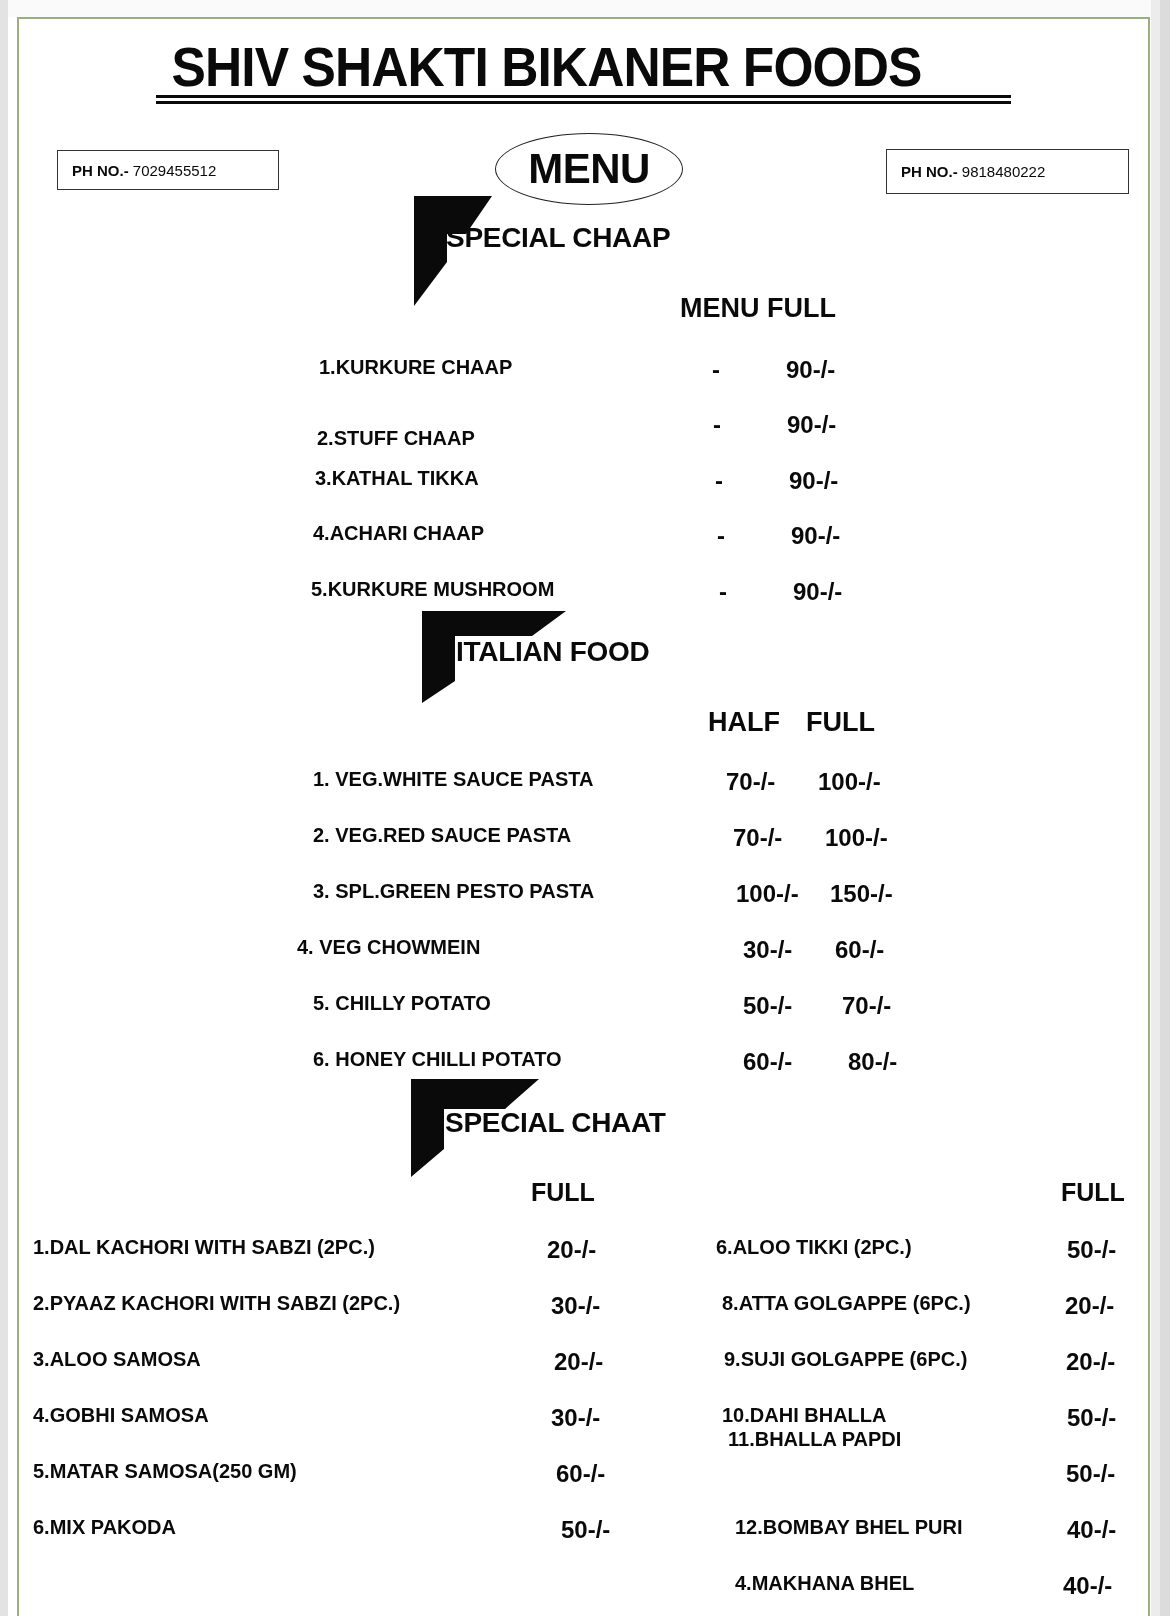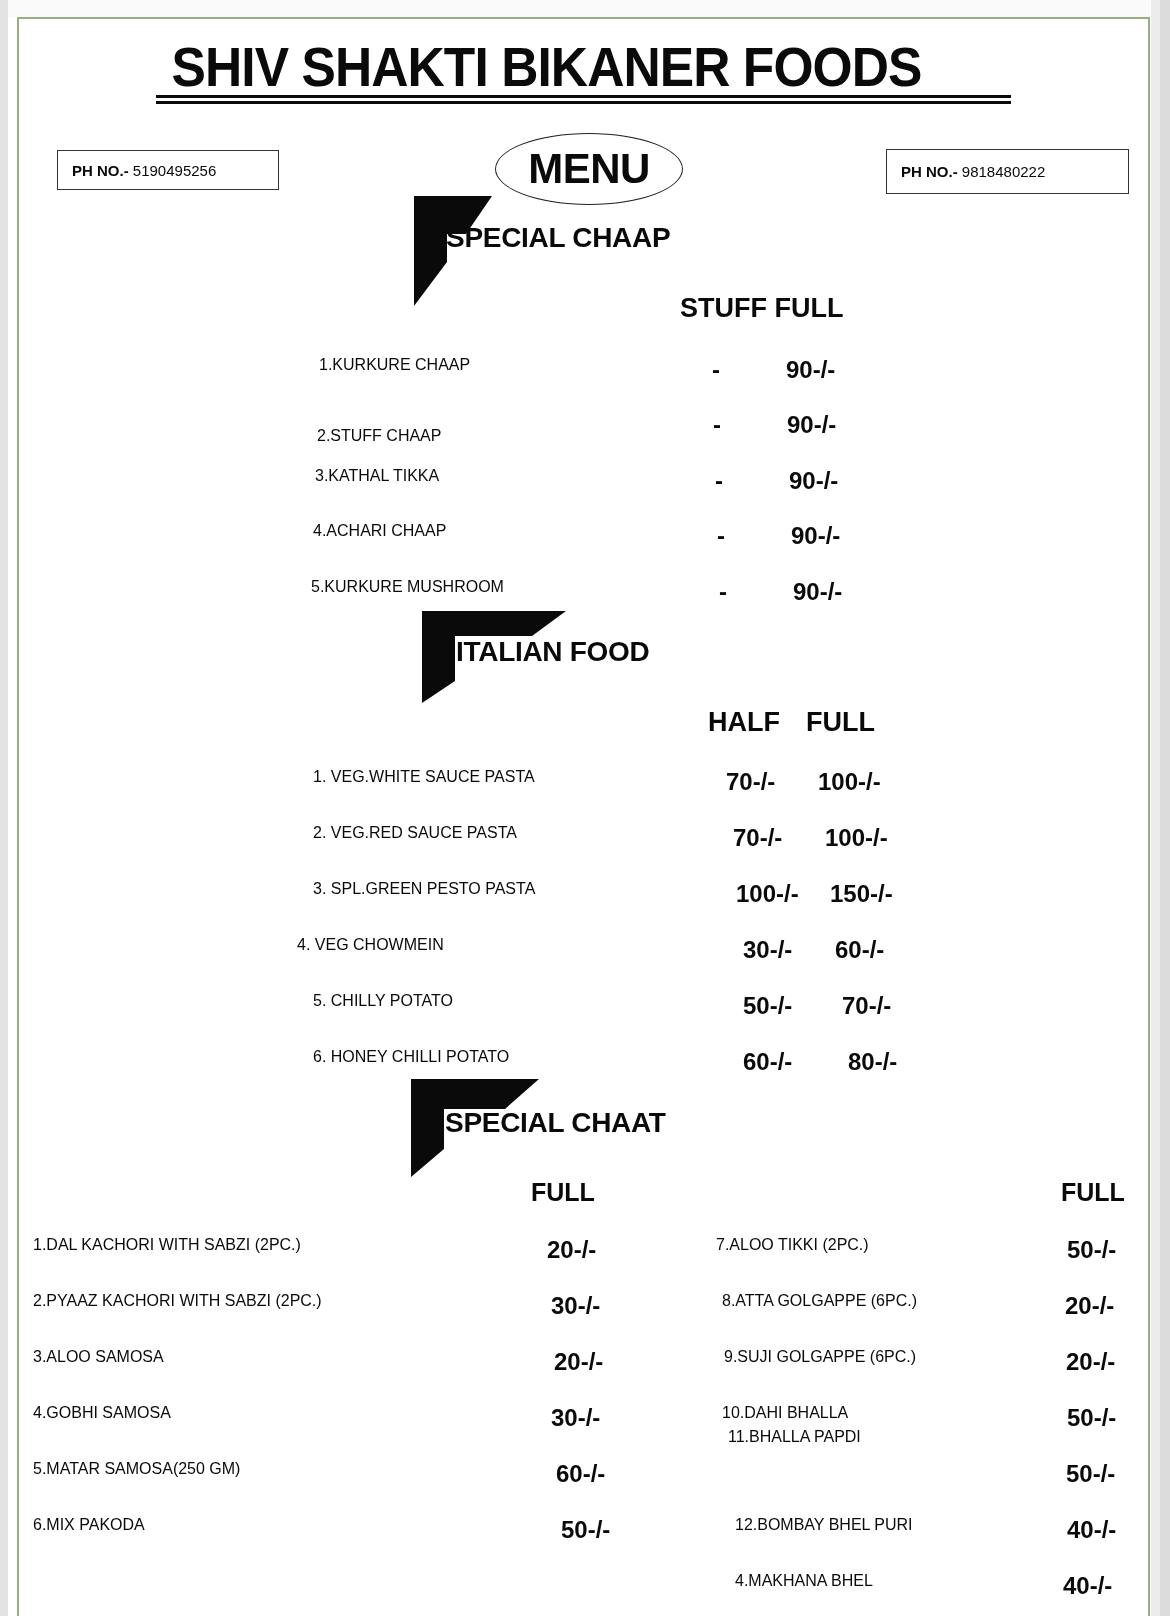--- a/index.html
+++ b/index.html
@@ -43,54 +43,54 @@
     }
 
     .ribbon { position: absolute; }
     .ribbon svg { display: block; }
 
     .section-title {
       position: absolute; font-weight: 700; font-size: 28px; white-space: nowrap; letter-spacing: -0.3px;
     }
     .col-head { position: absolute; font-weight: 700; font-size: 27px; white-space: nowrap; }
 
-    .item { position: absolute; font-weight: 400; font-size: 16px; white-space: nowrap; }
+    .item { position: absolute; font-weight: 700; font-size: 20px; white-space: nowrap; }
     .price { position: absolute; font-weight: 700; font-size: 24px; white-space: nowrap; }
   </style>
 </head>
 <body>
 
 <div class="frame-left"></div>
 <div class="frame-top"></div>
 <div class="frame-right"></div>
 <div class="frame-right-inner"></div>
 <div class="page-border"></div>
 
 <div class="title">SHIV SHAKTI BIKANER FOODS</div>
 <div class="title-underline-1"></div>
 <div class="title-underline-2"></div>
 
 <div class="phone-box phone-left">
-  <span class="lbl">PH NO.-</span>&nbsp;<span>5190495256</span>
+  <span class="lbl">PH NO.-</span>&nbsp;<span>7029455512</span>
 </div>
 <div class="phone-box phone-right">
   <span class="lbl">PH NO.-</span>&nbsp;<span>9818480222</span>
 </div>
 
 <div class="menu-oval">
   <span>MENU</span>
 </div>
 
 <div class="ribbon" style="left:414px; top:196px;">
   <svg width="80" height="110" viewBox="0 0 80 110">
     <polygon points="0,0 78,0 52,38 33,38 33,66 0,110" fill="#0a0a0a"></polygon>
   </svg>
 </div>
 <div class="section-title" style="left:446px; top:222px;">SPECIAL CHAAP</div>
-<div class="col-head" style="left:680px; top:293px;">STUFF FULL</div>
+<div class="col-head" style="left:680px; top:293px;">MENU FULL</div>
 
 <div class="item" style="left:319px; top:356px;">1.KURKURE CHAAP</div>
 <div class="price" style="left:712px; top:356px;">-</div>
 <div class="price" style="left:786px; top:356px;">90-/-</div>
 
 <div class="item" style="left:317px; top:411px;margin-top:16px;">2.STUFF CHAAP</div>
 <div class="price" style="left:713px; top:411px;">-</div>
 <div class="price" style="left:787px; top:411px;">90-/-</div>
 
 <div class="item" style="left:315px; top:467px;">3.KATHAL TIKKA</div>
@@ -158,21 +158,21 @@
 
 <div class="item" style="left:33px; top:1404px;">4.GOBHI SAMOSA</div>
 <div class="price" style="left:551px; top:1404px;">30-/-</div>
 
 <div class="item" style="left:33px; top:1460px;">5.MATAR SAMOSA(250 GM)</div>
 <div class="price" style="left:556px; top:1460px;">60-/-</div>
 
 <div class="item" style="left:33px; top:1516px;">6.MIX PAKODA</div>
 <div class="price" style="left:561px; top:1516px;">50-/-</div>
 
-<div class="item" style="left:716px; top:1236px;">7.ALOO TIKKI (2PC.)</div>
+<div class="item" style="left:716px; top:1236px;">6.ALOO TIKKI (2PC.)</div>
 <div class="price" style="left:1067px; top:1236px;">50-/-</div>
 
 <div class="item" style="left:722px; top:1292px;">8.ATTA GOLGAPPE (6PC.)</div>
 <div class="price" style="left:1065px; top:1292px;">20-/-</div>
 
 <div class="item" style="left:724px; top:1348px;">9.SUJI GOLGAPPE (6PC.)</div>
 <div class="price" style="left:1066px; top:1348px;">20-/-</div>
 
 <div class="item" style="left:722px; top:1404px;">10.DAHI BHALLA</div>
 <div class="price" style="left:1067px; top:1404px;">50-/-</div>

